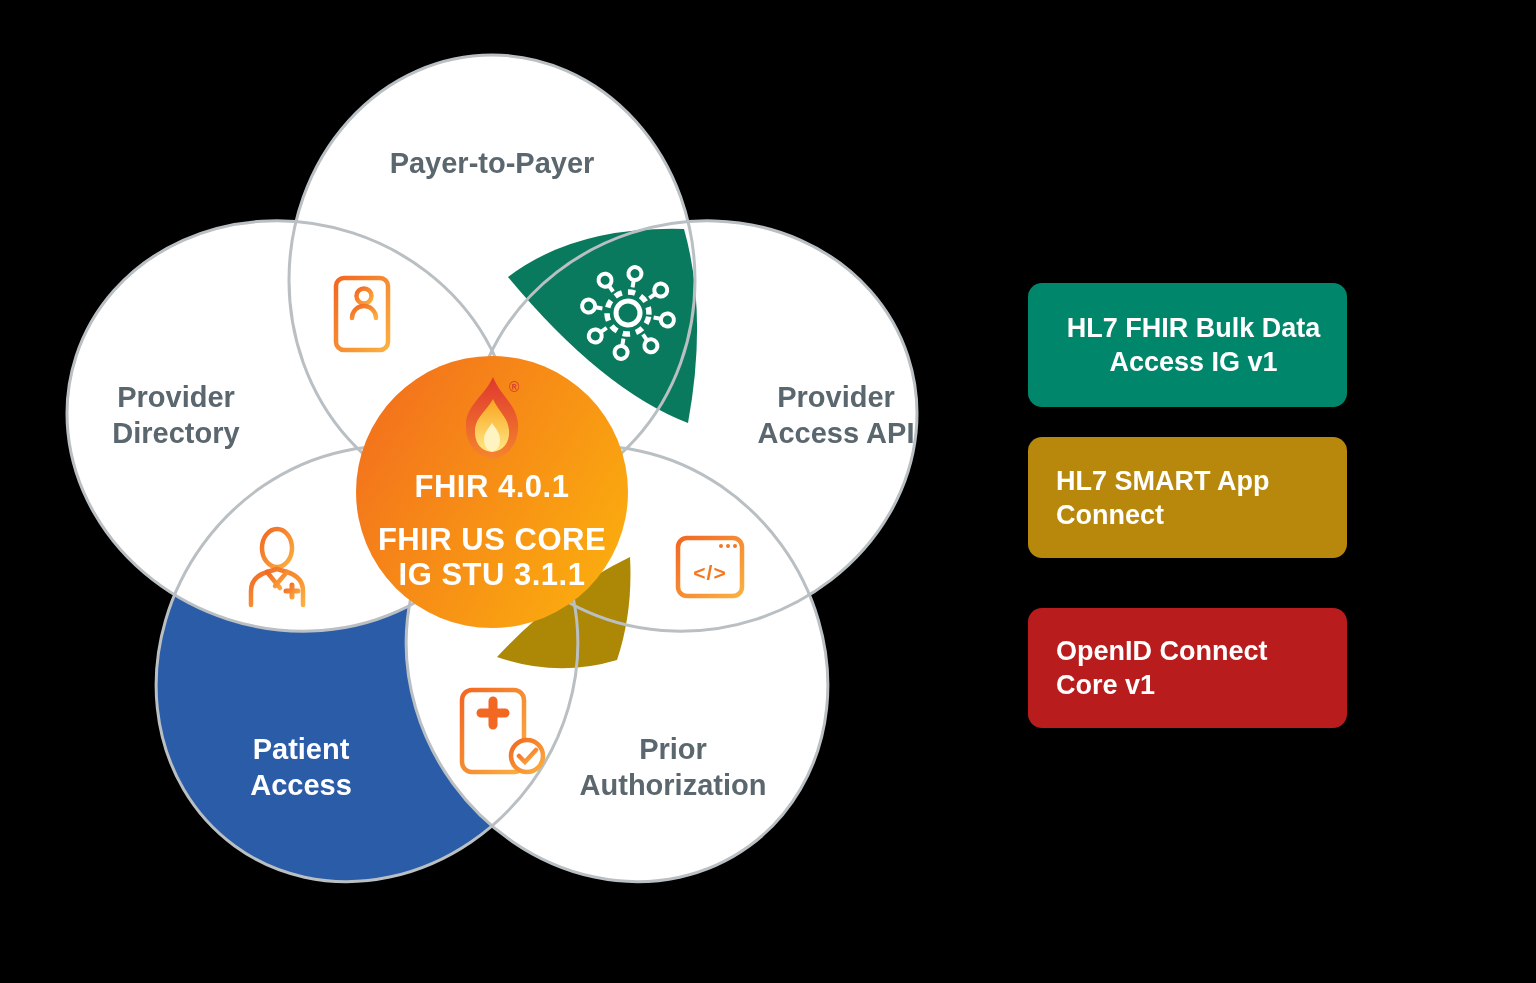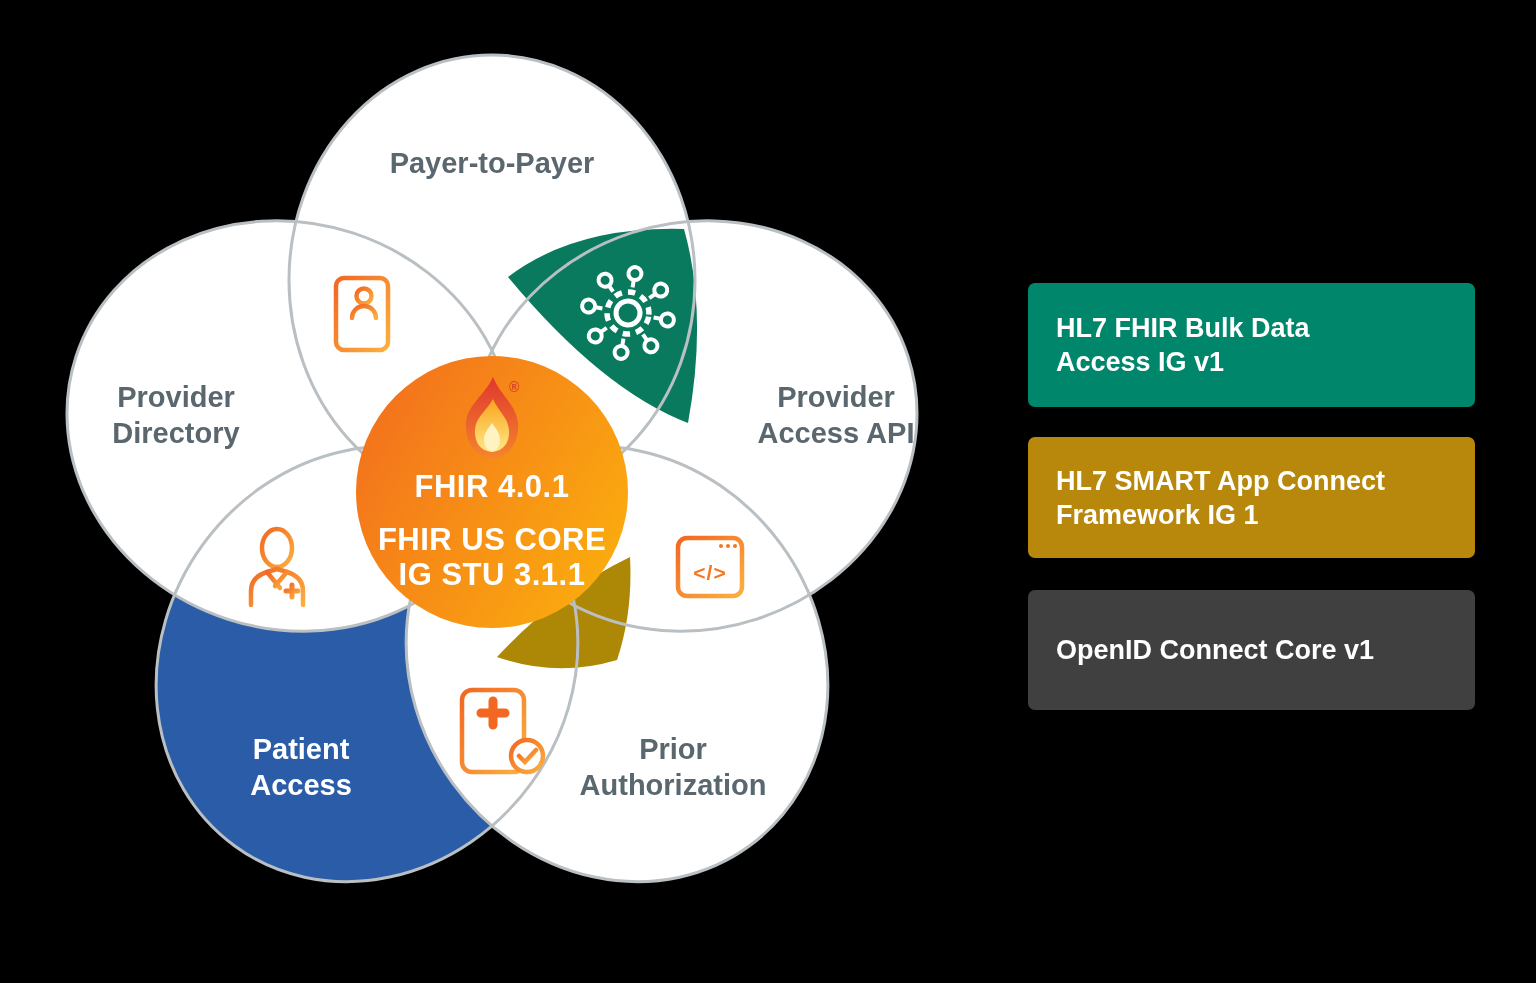--- a/index.html
+++ b/index.html
@@ -7,23 +7,23 @@
          font-family:"Liberation Sans", sans-serif;}
   .venn-svg{position:absolute;left:0;top:0;}
   
   .petal-label{fill:#5a676e;font-weight:bold;font-size:29px;}
   .petal-label.on-blue{fill:#ffffff;}
   .circle-text{fill:#ffffff;font-weight:bold;font-size:31px;letter-spacing:.5px;}
   .reg-mark{fill:#d8452c;font-size:14px;font-weight:bold;}
   .code-glyph{font-weight:bold;font-size:21px;fill:#f4761f;letter-spacing:1px;}
   
   .legend{position:absolute;left:1028px;top:283px;width:385px;}
-  .legend-card{position:absolute;left:0;width:447px;border-radius:7px;
+  .legend-card{position:absolute;left:0;width:319px;border-radius:14px;
                display:flex;flex-direction:column;justify-content:center;
-               box-sizing:border-box;padding-left:28px;padding-right:16px;}
+               box-sizing:border-box;padding-left:28px;padding-right:16px;align-items:center;}
   .legend-card .l1,.legend-card .l2{color:#fff;font-weight:bold;font-size:27px;line-height:34px;}
   .card-0{top:0;height:124px;}
   .card-1{top:154px;height:121px;}
   .card-2{top:307px;height:120px;}
 </style>
 </head>
 <body>
 
 <div class="stage">
 
@@ -183,21 +183,20 @@
     </g>
   </svg>
 
   <div class="legend">
     <div class="legend-card card-0" style="background-color: rgb(0, 135, 107);">
       <div class="l1">HL7 FHIR Bulk Data</div>
       <div class="l2">Access IG v1</div>
     </div>
     <div class="legend-card card-1" style="background-color: rgb(183, 136, 11);">
       <div class="l1">HL7 SMART App Connect</div>
-      <div class="l2">Framework IG 1</div>
     </div>
-    <div class="legend-card card-2" style="background-color: #404040;">
+    <div class="legend-card card-2" style="background-color: #b91c1c; margin-top: 18px;">
       <div class="l1">OpenID Connect Core v1</div>
 
     </div>
   </div>
 
 </div>
 
 </body></html>

